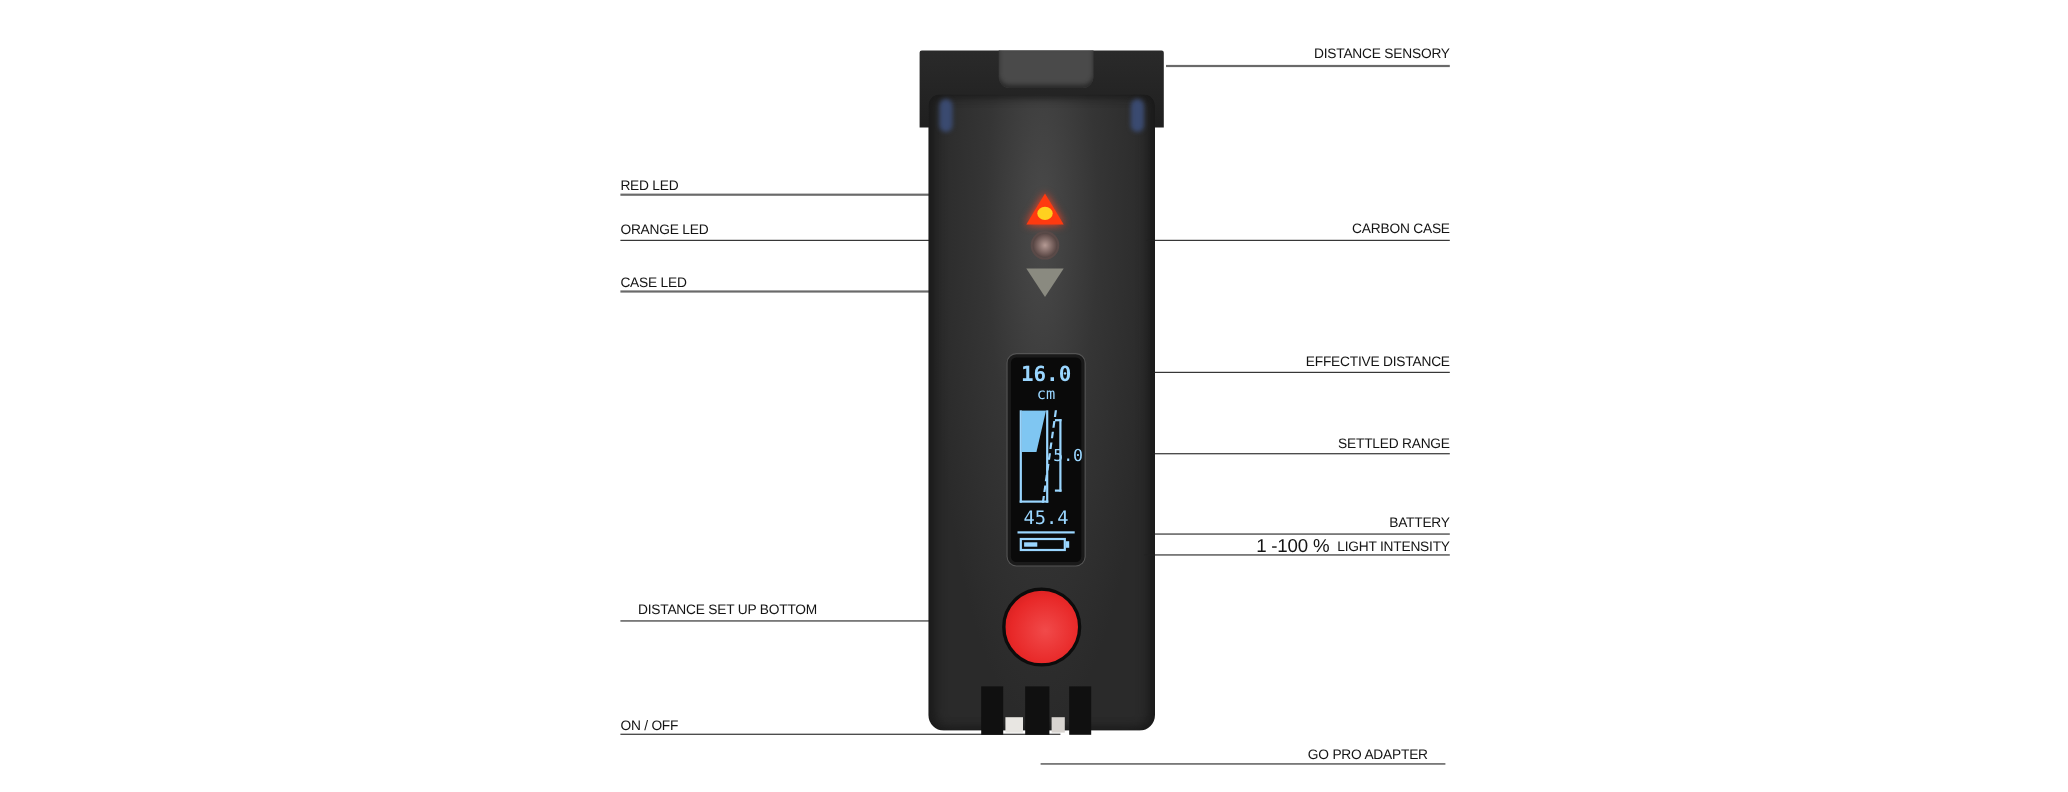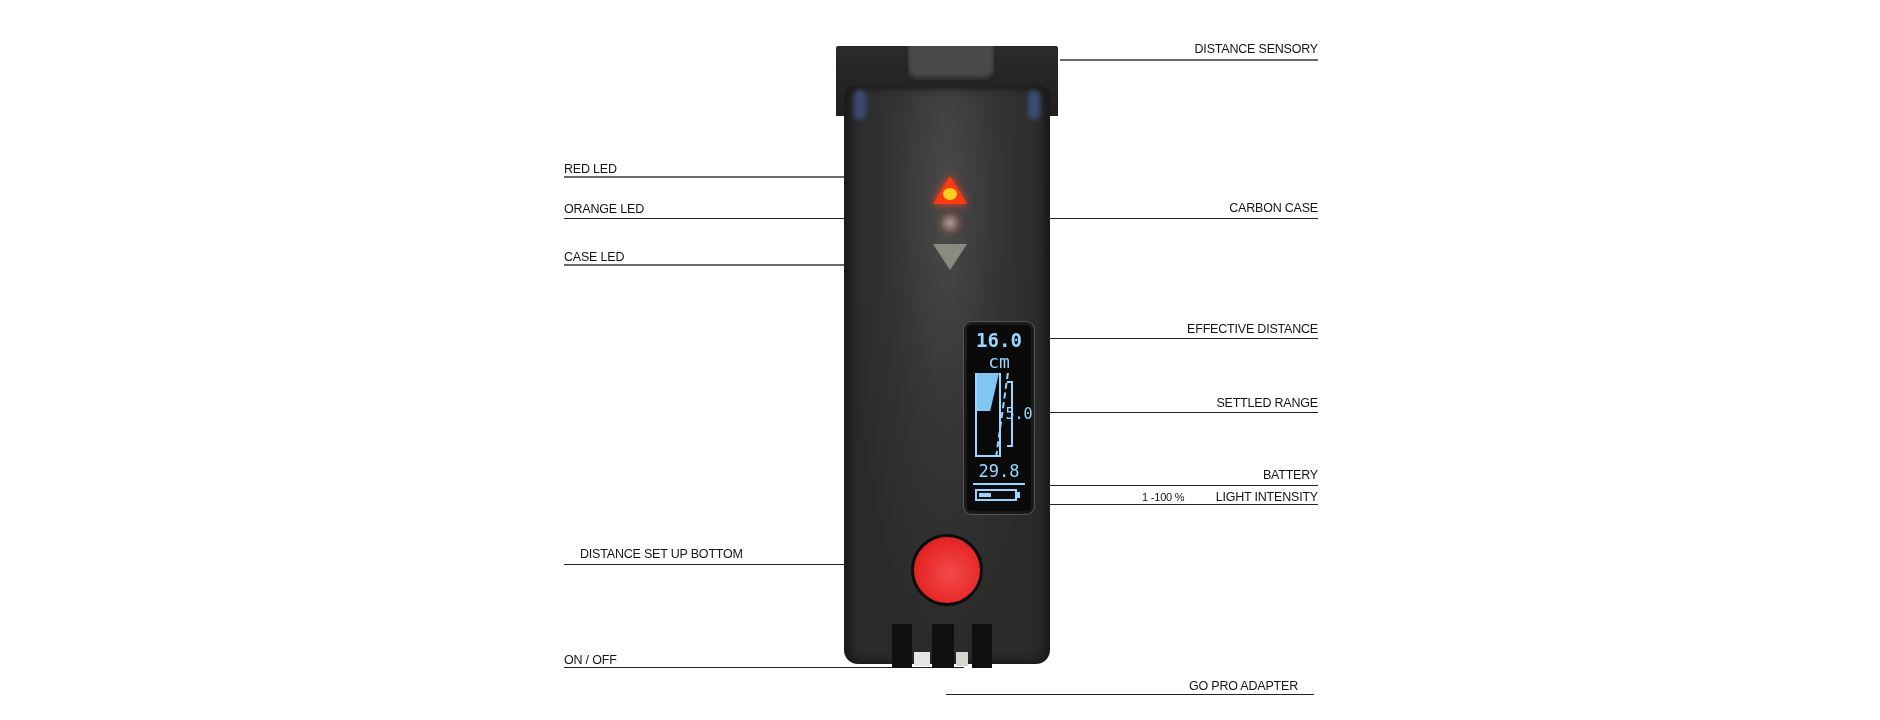--- a/index.html
+++ b/index.html
@@ -26,24 +26,24 @@
                box-shadow: inset 6px 0 10px #1a1a1a, inset -6px 0 10px #1a1a1a; }
   .led-red { position:absolute; left:97px; top:130px; width:0; height:0;
              border-left:17px solid transparent; border-right:17px solid transparent; border-bottom:28px solid #ff3a10;
              filter: drop-shadow(0 0 4px #ff4020); }
   .led-red-core { position:absolute; left:107px; top:142px; width:14px; height:12px; border-radius:50%; background:#ffd020; }
   .led-orange { position:absolute; left:101px; top:164px; width:26px; height:26px; border-radius:50%;
                 background:radial-gradient(circle,#b59a94 0%,#6c5754 55%,#2a2424 100%); border:2px solid #5a4a48; box-sizing:border-box; }
   .led-green { position:absolute; left:97px; top:198px; width:0; height:0;
                border-left:17px solid transparent; border-right:17px solid transparent; border-top:26px solid #8a8a80; }
   .screen { position:absolute; left:80px; top:276px; width:64px; height:186px; background:#0a0a0a;
-            border-radius:8px; border:3px solid #1a1a1a; box-shadow:0 0 0 1px #555;margin-left:48px; }
+            border-radius:8px; border:3px solid #1a1a1a; box-shadow:0 0 0 1px #555; }
   .scr-val { position:absolute; left:0; width:64px; text-align:center; color:#9ad6ff; font-family:"DejaVu Sans Mono", monospace; }
   .scr-big { top:4px; font-size:19px; font-weight:bold; }
-  .scr-unit { top:26px; font-size:18px; }
+  .scr-unit { top:26px; font-size:14px; }
   .scr-bar { position:absolute; left:8px; top:48px; width:26px; height:84px; border:2px solid #9ad6ff; border-top:none; box-sizing:border-box; }
   .scr-fill { position:absolute; left:0; top:0; width:22px; height:38px; background:#7fc6f2;
               clip-path: polygon(0 0, 100% 0, 60% 100%, 0 100%); }
   .scr-diag { position:absolute; left:10px; top:0; width:14px; height:84px; border-right:2px dashed #9ad6ff; transform:skewX(-8deg); }
   .scr-bracket { position:absolute; left:40px; top:56px; width:6px; height:66px; border:2px solid #9ad6ff; border-left:none; box-sizing:border-box; }
   .scr-mid { top:80px; left:20px; font-size:15px; }
   .scr-bottom { top:136px; font-size:17px; }
   .scr-sep { position:absolute; left:6px; top:158px; width:52px; border-top:2px solid #9ad6ff; }
   .battery { position:absolute; left:8px; top:164px; width:42px; height:12px; border:2px solid #9ad6ff; box-sizing:border-box; }
   .battery-fill { position:absolute; left:2px; top:2px; width:12px; height:4px; background:#9ad6ff; }
@@ -87,21 +87,21 @@
 
   <div class="screen">
     <div class="scr-val scr-big">16.0</div>
     <div class="scr-val scr-unit">cm</div>
     <div class="scr-bar">
       <div class="scr-fill"></div>
       <div class="scr-diag"></div>
     </div>
     <div class="scr-bracket"></div>
     <div class="scr-val scr-mid">5.0</div>
-    <div class="scr-val scr-bottom">29.8</div>
+    <div class="scr-val scr-bottom">45.4</div>
     <div class="scr-sep"></div>
     <div class="battery">
         <div class="battery-fill"></div>
       </div>
     <div class="battery-tip"></div>
   </div>
 
   <div class="button"></div>
 
   <div class="mount m1"></div>
@@ -119,18 +119,18 @@
 
 <div class="label right" style="right:562px;top:322px;">EFFECTIVE DISTANCE</div>
 <div class="line" style="left:1048px;top:338px;width:270px;"></div>
 
 <div class="label right" style="right:562px;top:396px;">SETTLED RANGE</div>
 <div class="line" style="left:1048px;top:412px;width:270px;"></div>
 
 <div class="label right" style="right:562px;top:468px;">BATTERY</div>
 <div class="line" style="left:1048px;top:485px;width:270px;"></div>
 
-<div class="label" style="left:1142px;top:490px;font-size:11px;">1 -100 %</div>
+<div class="label" style="left:1142px;top:490px;font-size:17px;">1 -100 %</div>
 <div class="label right" style="right:562px;top:490px;">LIGHT INTENSITY</div>
 <div class="line" style="left:1040px;top:504px;width:278px;"></div>
 
 <div class="label right" style="right:582px;top:679px;">GO PRO ADAPTER</div>
 <div class="line" style="left:946px;top:694px;width:368px;"></div>
 
 </body></html>

